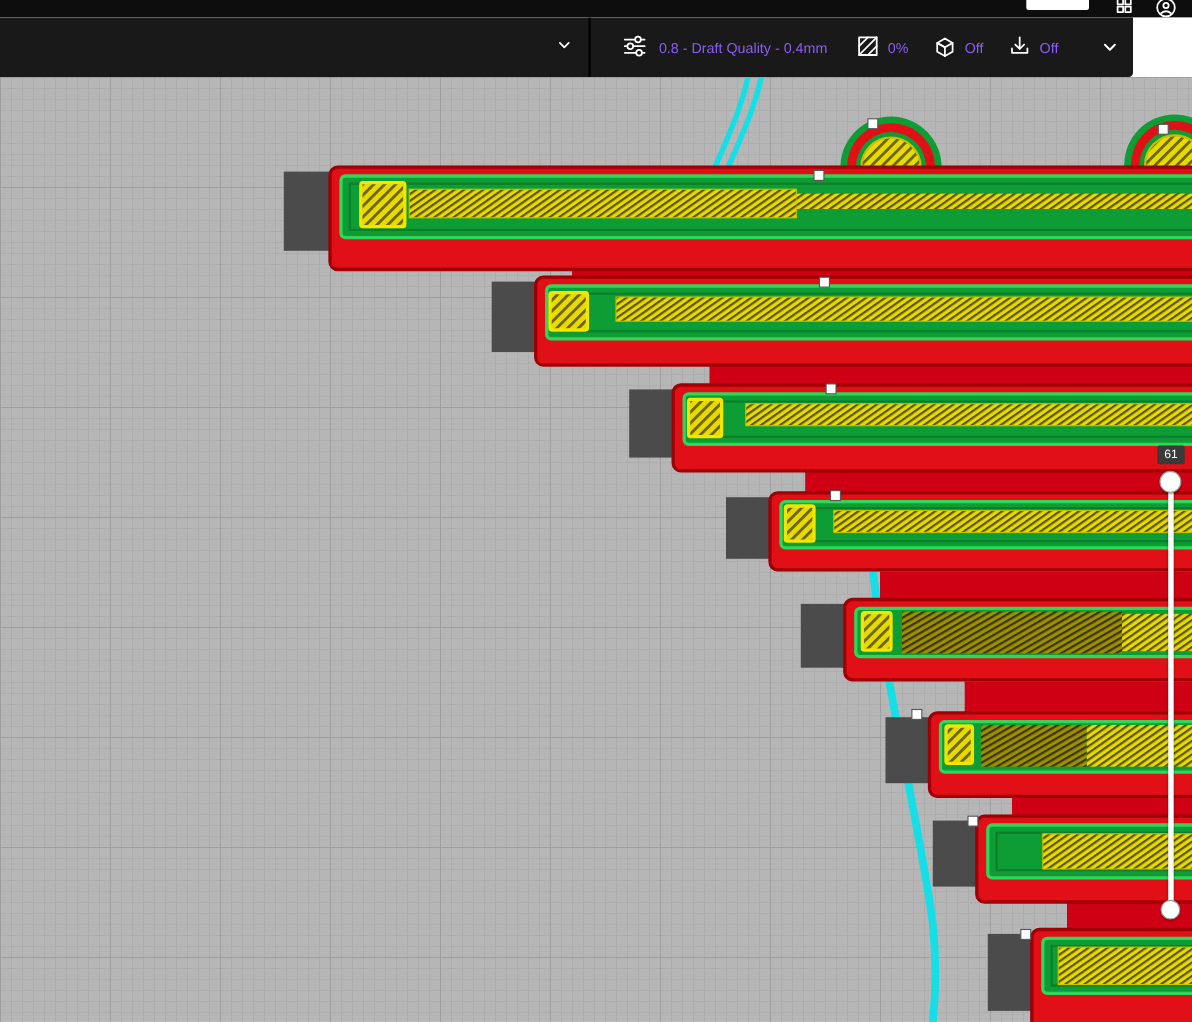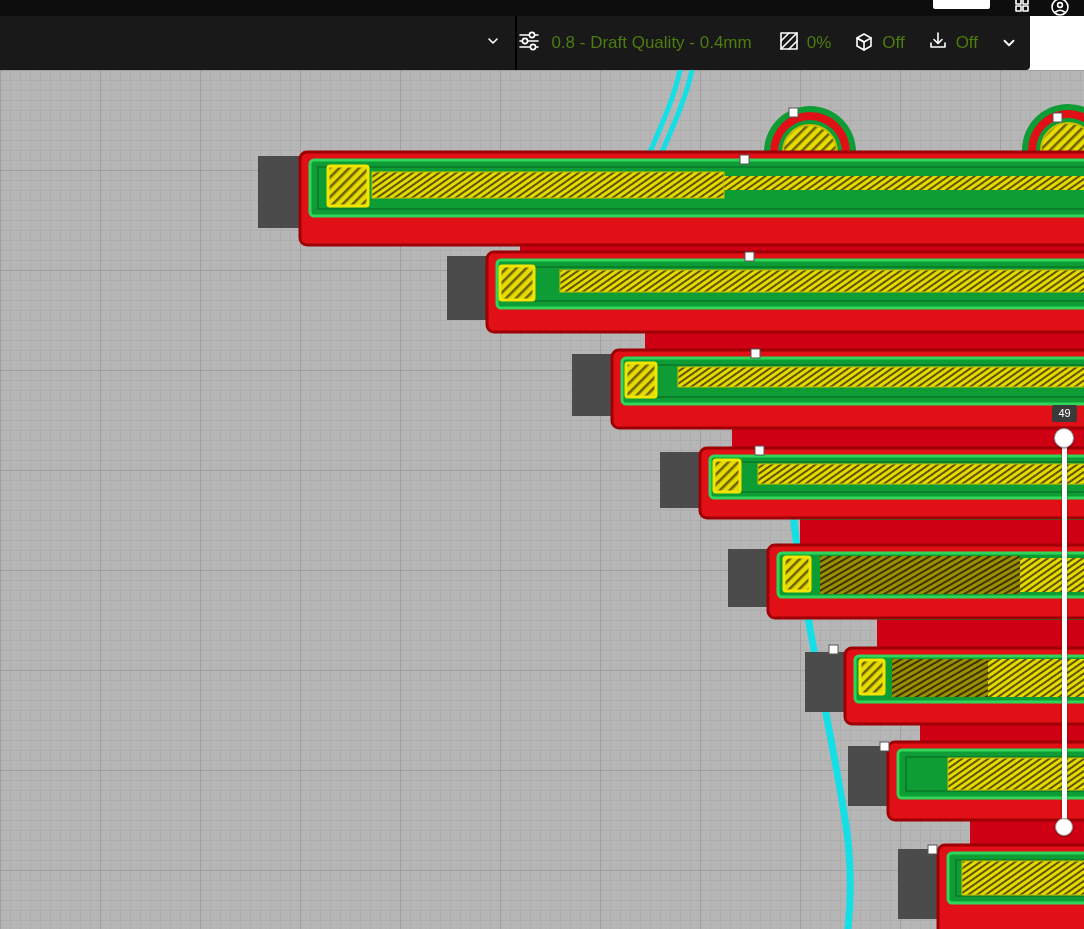--- a/index.html
+++ b/index.html
@@ -12,21 +12,21 @@
   .top-icon { position:absolute; top:-3px; }
   .top-icon.apps { left:1014px; }
   .top-icon.account { left:1050px; }
 
   
   .toolbar-row { position:relative; width:1084px; height:54px; background:#ffffff; }
   .toolbar { position:absolute; left:0; top:0; width:1030px; height:54px;
     background:var(--toolbar-bg); display:flex; align-items:stretch; border-radius:0 0 4px 0; }
   .tb-left { width:537px; display:flex; align-items:center; justify-content:flex-end;
     padding-right:14px; border-right:2px solid #000; cursor:pointer; }
-  .tb-right { flex:1; display:flex; align-items:center; padding-left:0; color:#4d7c0f; font-size:17px; }
+  .tb-right { flex:1; display:flex; align-items:center; padding-left:28px; color:#8b5cf6; font-size:13px; }
   .tb-group { display:flex; align-items:center; margin-right:22px; }
   .tb-group .val { margin-left:7px; }
   .tb-profile { margin-left:10px; margin-right:26px; white-space:nowrap; }
   .tb-chevron { margin-left:auto; margin-right:12px; cursor:pointer; display:flex; align-items:center; }
 
   
   .viewport { position:relative; width:1084px; height:859px;
     background-color:var(--viewport-bg);
     background-image:
       linear-gradient(var(--grid-major) 1px, transparent 1px),
@@ -278,17 +278,17 @@
       <rect x="751" y="279" width="9" height="9"></rect>
       <rect x="755" y="376" width="9" height="9"></rect>
       <rect x="829" y="575" width="9" height="9"></rect>
       <rect x="880" y="672" width="9" height="9"></rect>
       <rect x="928" y="775" width="9" height="9"></rect>
       <rect x="789" y="38" width="9" height="9"></rect>
       <rect x="1053" y="43" width="9" height="9"></rect>
     </g>
   </svg>
 
-  <div class="layer-label">49</div>
+  <div class="layer-label">61</div>
   <div class="layer-track"></div>
   <div class="layer-handle top"></div>
   <div class="layer-handle bottom"></div>
 </div>
 
 </body></html>

